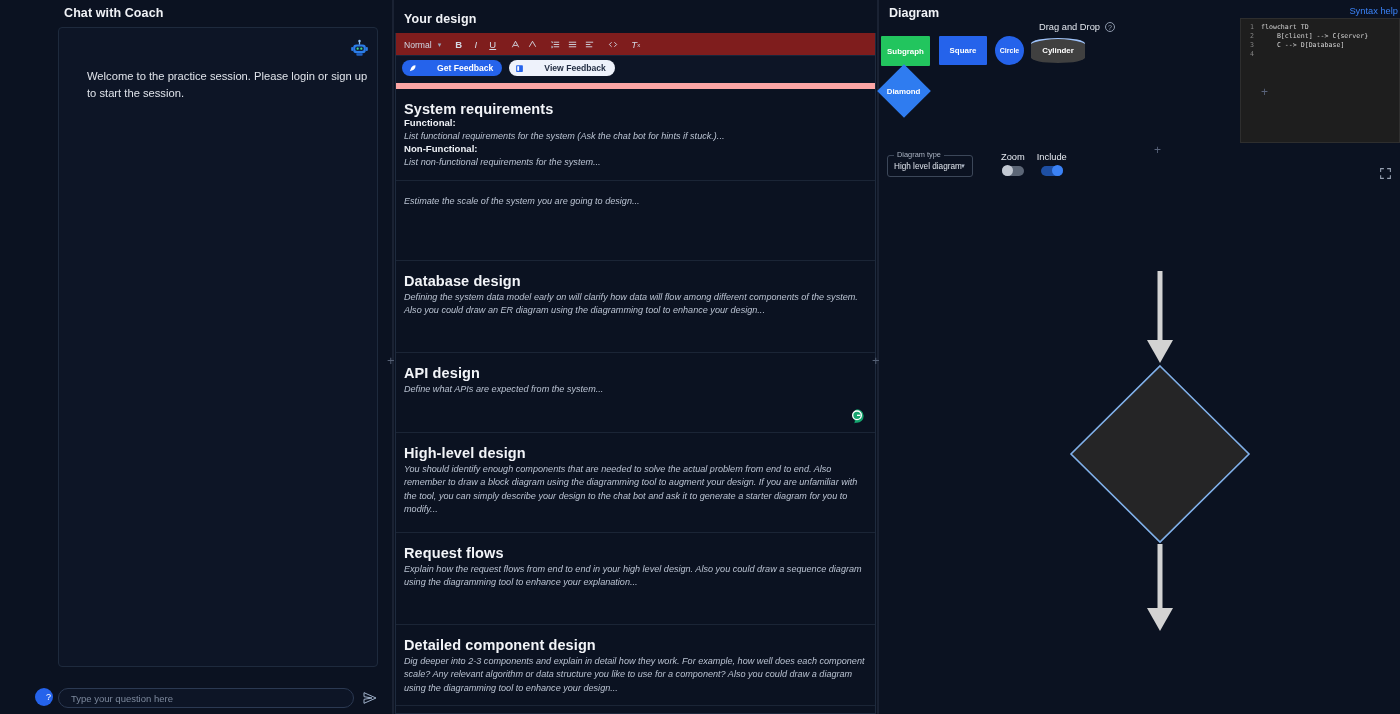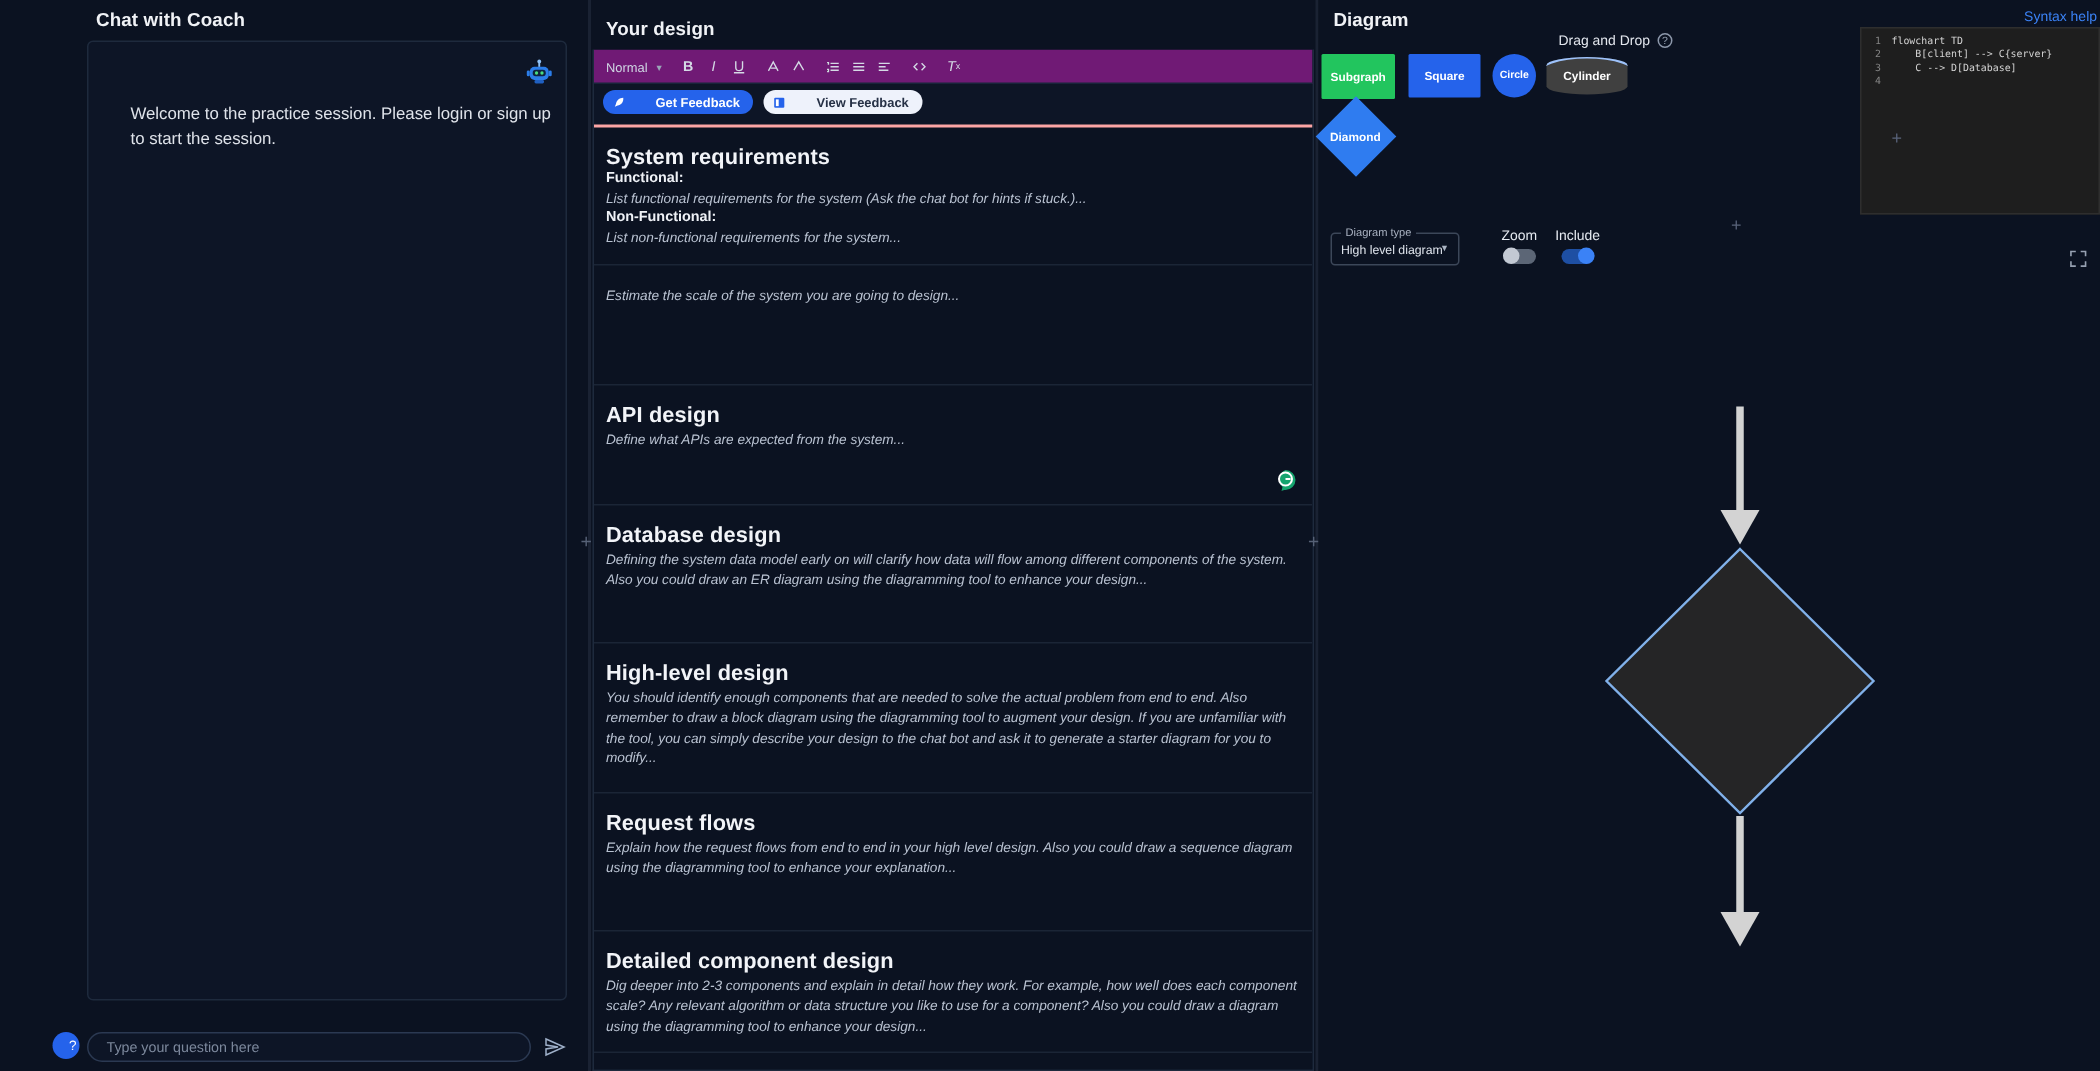--- a/index.html
+++ b/index.html
@@ -81,21 +81,21 @@
   .design-head .panel-title { padding-left: 2px; }
   .editor-wrap {
     margin: 0 1px 0 1px; border: 1px solid #1e2a3d; border-top: none;
     background: #0d1526; flex: 1; overflow: hidden;
     display: flex; flex-direction: column;
   }
   .toolbar {
     display: flex; align-items: center; gap: 0;
     padding: 4px 6px 3px 6px;
     border-bottom: 1px solid #18253a;
-    background: #701a75;
+    background: #7f1d1d;
   }
   .tb-normal {
     font-size: 8.6px; color: #cfd6e3; padding: 1px 4px 1px 2px;
     display: flex; align-items: center; gap: 6px;
   }
   .tb-caret { font-size: 7px; color: #9aa6b8; letter-spacing:-1px;}
   .tb-btn {
     width: 17px; height: 15px; display: flex; align-items: center;
     justify-content: center; color: #d4dae5; font-size: 9.5px;
   }
@@ -106,21 +106,21 @@
     display: inline-flex; align-items: center; gap: 20px;
     border-radius: 11px; font-size: 8.6px; font-weight: bold;
     padding: 3px 9px 3px 6px; line-height: 1.2;
   }
   .btn-primary { background: #2563eb; color: #fff; }
   .btn-light { background: #eef2fb; color: #253045; }
   .btn .gi { width: 9px; height: 9px; display:inline-block; }
 
   .doc {
     flex: 1; overflow: hidden; background: #0b1221;
-    border-top: 2px solid #fca5a5;
+    border-top: 6px solid #fca5a5;
   }
   .sec {
     border-bottom: 1px solid #1b2536;
     padding: 12px 8px 10px 8px;
   }
   .sec h2 { font-size: 14.5px; font-weight: bold; color: #f2f4f8; letter-spacing: .1px; }
   .sec h3 { font-size: 9.6px; font-weight: bold; color: #eef1f6; }
   .sec p {
     font-size: 9.1px; font-style: italic; color: #b9c2d1;
     line-height: 1.45; margin-top: 2px; max-width: 470px;
@@ -370,37 +370,37 @@
           <h3>Functional:</h3>
           <p>List functional requirements for the system (Ask the chat bot for hints if stuck.)...</p>
           <h3>Non-Functional:</h3>
           <p>List non-functional requirements for the system...</p>
         </div>
 
         <div class="sec tall-2">
           <p>Estimate the scale of the system you are going to design...</p>
         </div>
 
+        <div class="sec tall-4">
+          <h2>Database design</h2>
+          <p>Defining the system data model early on will clarify how data will flow among different components of the system. Also you could draw an ER diagram using the diagramming tool to enhance your design...</p>
+        </div>
+
         <div class="sec tall-3">
           <h2>API design</h2>
           <p>Define what APIs are expected from the system...</p>
           <span class="grammar-badge">
             <svg width="16" height="16" viewBox="0 0 24 24">
               <path d="M12 2a10 10 0 0 1 0 20c-2 0-2 0-4 1l1-4a10 10 0 0 1 3-17z" fill="#15a46e"></path>
               <circle cx="12" cy="11" r="6.5" fill="none" stroke="#fff" stroke-width="2"></circle>
               <path d="M12 11h5" stroke="#fff" stroke-width="2"></path>
             </svg>
           </span>
         </div>
 
-        <div class="sec tall-4">
-          <h2>Database design</h2>
-          <p>Defining the system data model early on will clarify how data will flow among different components of the system. Also you could draw an ER diagram using the diagramming tool to enhance your design...</p>
-        </div>
-
         <div class="sec tall-5">
           <h2>High-level design</h2>
           <p>You should identify enough components that are needed to solve the actual problem from end to end. Also remember to draw a block diagram using the diagramming tool to augment your design. If you are unfamiliar with the tool, you can simply describe your design to the chat bot and ask it to generate a starter diagram for you to modify...</p>
         </div>
 
         <div class="sec tall-6">
           <h2>Request flows</h2>
           <p>Explain how the request flows from end to end in your high level design. Also you could draw a sequence diagram using the diagramming tool to enhance your explanation...</p>
         </div>
 

